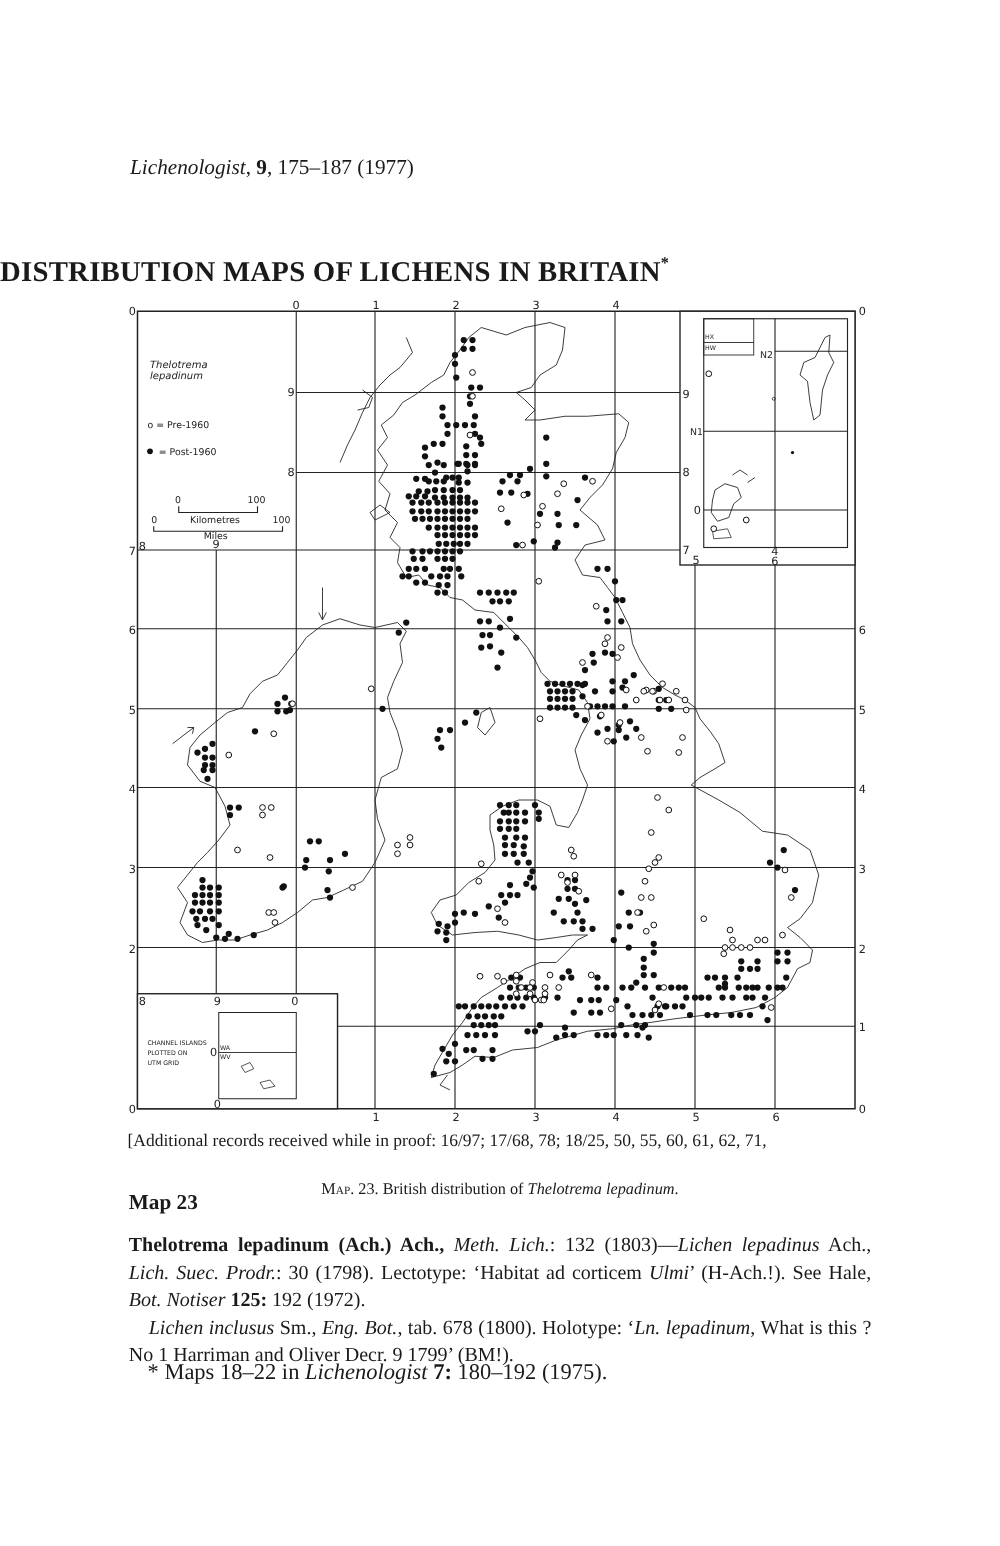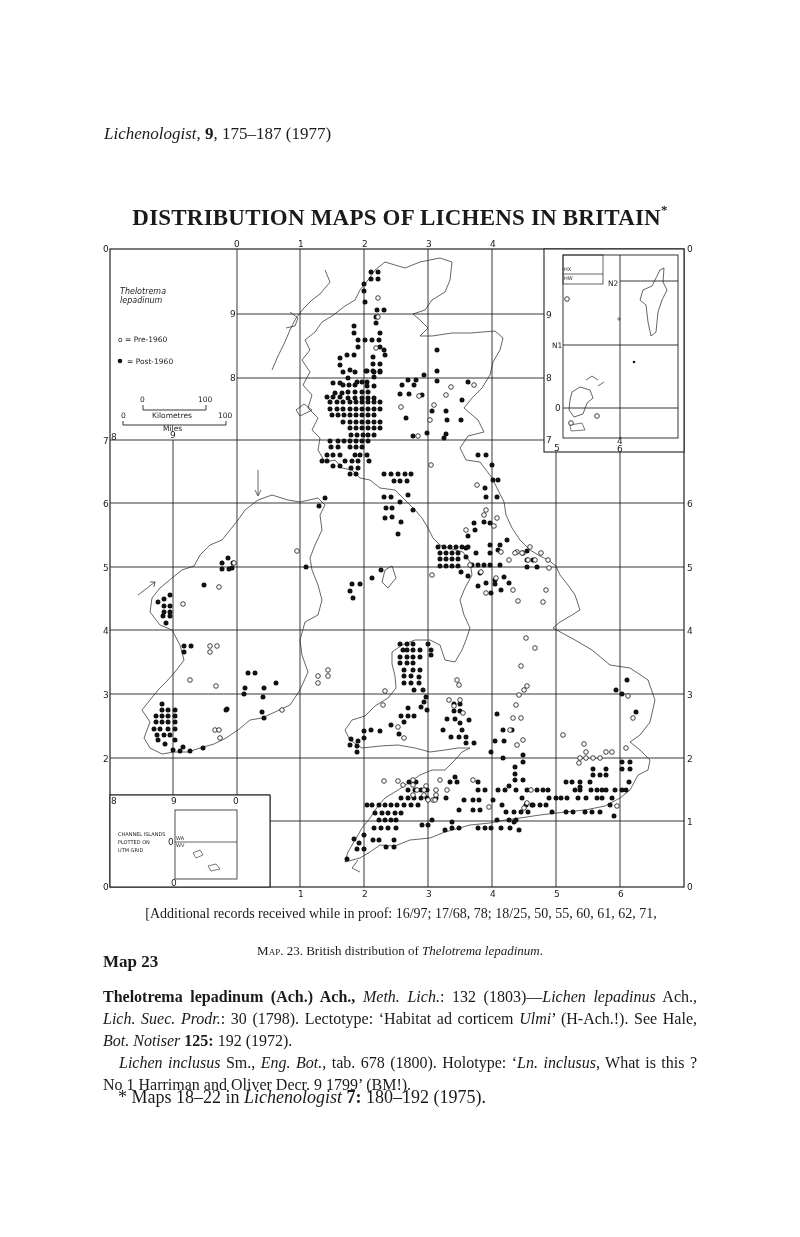--- a/index.html
+++ b/index.html
@@ -2,28 +2,28 @@
 <html><head>
 <meta charset="utf-8">
 <style>
   html, body { margin:0; padding:0; background:#ffffff; }
   body { width:800px; height:1237px; position:relative; overflow:hidden;
          font-family:"Liberation Serif", "DejaVu Serif", serif; color:#1a1a1a; }
   .abs { position:absolute; }
   .header { left:104px; top:124px; font-size:17px; }
   .header i { font-style:italic; }
   .header b { font-weight:bold; }
-  .title { left:0; width:800px; top:204px; text-align:center; font-size:23px; font-weight:bold; letter-spacing:0.2px; }
+  .title { left:0; width:800px; top:204px; text-align:left; font-size:23px; font-weight:bold; letter-spacing:0.2px; }
   .title sup { font-size:13px; position:relative; top:-2px; }
   #map { left:100px; top:238px; }
   .ax { font-family:"DejaVu Sans", sans-serif; font-size:9px; fill:#222; }
   .small { font-family:"DejaVu Sans", sans-serif; font-size:7.5px; fill:#222; }
   .tiny { font-family:"DejaVu Sans", sans-serif; font-size:5px; fill:#222; }
   .legend-it { font-family:"DejaVu Sans", sans-serif; font-size:8px; font-style:italic; fill:#222; }
-  .addl { left:102px; width:598px; top:904px; font-size:14px; line-height:19px; text-align:center; }
+  .addl { left:102px; width:598px; top:904px; font-size:14px; line-height:19px; text-align:left; }
   .caption { left:0; width:800px; top:943px; text-align:center; font-size:13px; }
   .caption .sc { font-variant:small-caps;margin-top:10px; }
   .caption i { font-style:italic; }
   .maphead { left:103px; top:952px; font-size:17px; font-weight:bold; }
   .body1 { left:103px; width:594px; top:986px; font-size:16px; line-height:22px; text-align:justify; }
   .body1 b { font-weight:bold; }
   .body1 i { font-style:italic; }
   .body2 { left:103px; width:594px; top:1052px; font-size:16px; line-height:22px; text-align:justify; text-indent:16px; }
   .body2 i { font-style:italic; }
   .foot { left:118px; top:1087px; font-size:18px; }
@@ -857,18 +857,18 @@
 </div>
 
 <div class="abs maphead">Map 23</div>
 
 <div class="abs body1">
   <b>Thelotrema lepadinum (Ach.) Ach.,</b> <i>Meth. Lich.</i><span>: 132 (1803)—</span><i>Lichen lepadinus</i>
   <span>Ach., </span><i>Lich. Suec. Prodr.</i><span>: 30 (1798). Lectotype: ‘Habitat ad corticem </span><i>Ulmi</i><span>’</span>
   <span>(H-Ach.!). See Hale, </span><i>Bot. Notiser</i> <b>125:</b><span> 192 (1972).</span>
 </div>
 <div class="abs body2">
-  <i>Lichen inclusus</i><span> Sm., </span><i>Eng. Bot.</i><span>, tab. 678 (1800). Holotype: ‘</span><i>Ln. inclusus</i><span>, What is this ? No 1 Harriman and Oliver Decr. 9 1799’ (BM!).</span>
+  <i>Lichen inclusus</i><span> Sm., </span><i>Eng. Bot.</i><span>, tab. 678 (1800). Holotype: ‘</span><i>Ln. lepadinum</i><span>, What is this ? No 1 Harriman and Oliver Decr. 9 1799’ (BM!).</span>
 </div>
 
 <div class="abs foot">
   <span>* Maps 18–22 in </span><i>Lichenologist</i><b> 7:</b><span> 180–192 (1975).</span>
 </div>
 
 </body></html>

